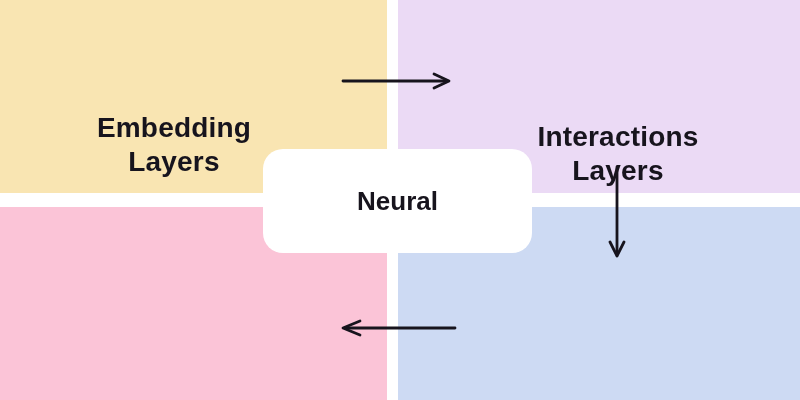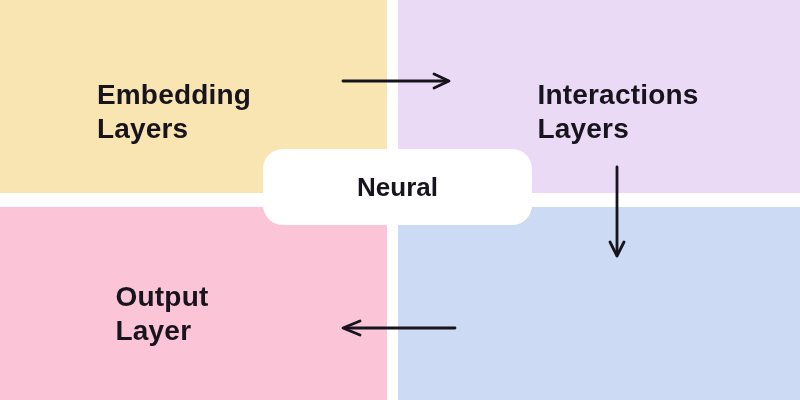--- a/index.html
+++ b/index.html
@@ -13,36 +13,38 @@
   }
   .quad { position: absolute; }
   .quad.tl { left: 0;     top: 0;     width: 387px; height: 193px; }
   .quad.tr { left: 398px; top: 0;     width: 402px; height: 193px; }
   .quad.bl { left: 0;     top: 207px; width: 387px; height: 193px; }
   .quad.br { left: 398px; top: 207px; width: 402px; height: 193px; }
 
   .label {
     position: absolute;
     transform: translate(-50%, -50%);
+    text-align: center;
     font-weight: 700;
     font-size: 28px;
     line-height: 34px;
     color: #17141d;
     white-space: nowrap;
     letter-spacing: 0.2px;
+    margin-top: 33px;
   }
   .label.embedding    { left: 174px; top: 112px; }
-  .label.interactions { left: 618px; top: 112px; }
+  .label.interactions { left: 618px; top: 121px; }
   .label.output       { left: 162px; top: 314px; }
   .label.mlp          { left: 617px; top: 314px; }
 
   .center-box {
     position: absolute;
     left: 263px; top: 149px;
-    width: 269px; height: 76px;
+    width: 269px; height: 104px;
     border-radius: 20px;
     display: flex;
     flex-direction: column;
     align-items: center;
     justify-content: center;
     text-align: center;
     font-weight: 700;
     font-size: 26px;
     line-height: 29px;
     color: #17141d;
@@ -71,24 +73,20 @@
   <div class="quad br" style="background-color: rgb(205, 218, 243);"></div>
 
   <div class="label embedding">
     <div>Embedding</div>
     <div>Layers</div>
   </div>
   <div class="label interactions">
     <div>Interactions</div>
     <div>Layers</div>
   </div>
-  <div class="label output">
-    <div>Output</div>
-    <div>Layer</div>
-  </div>
   <div class="label mlp">
   </div>
 
   <div class="center-box" style="background-color: rgb(255, 255, 255);">
     <div>Neural</div>
   </div>
 
   <svg class="arrow a-right" width="114" height="20" viewBox="0 0 114 20" style="stroke: rgb(23, 20, 29);">
     <line x1="2" y1="10" x2="106" y2="10"></line>
     <polyline points="93,3 108,10 93,17"></polyline>

